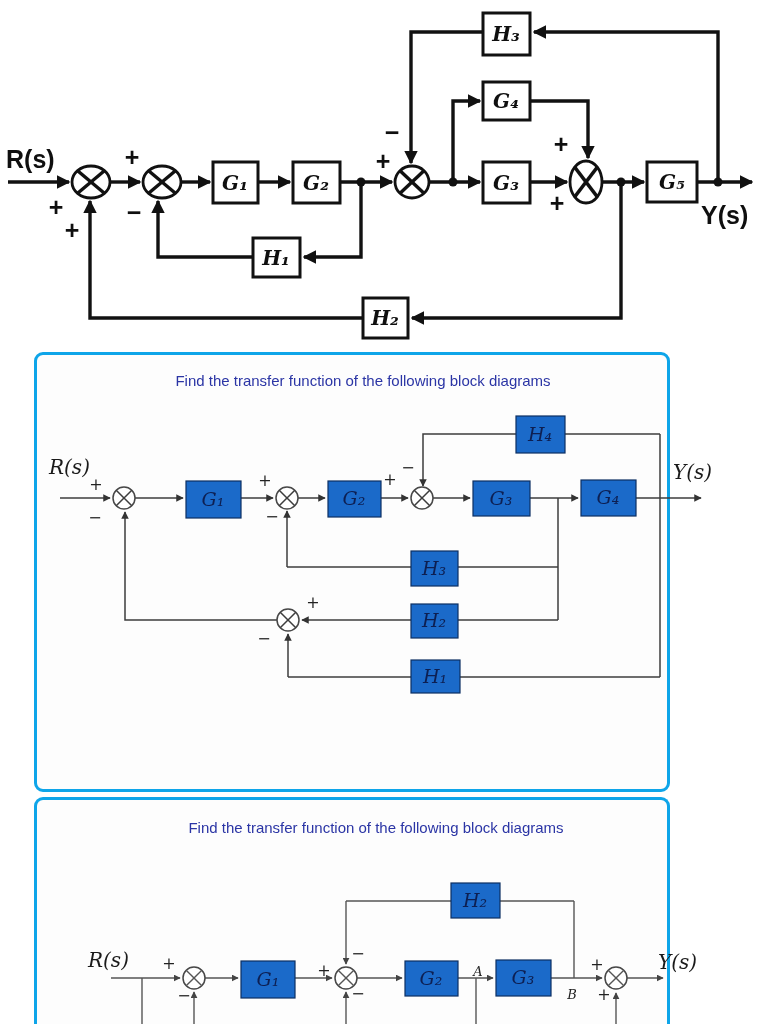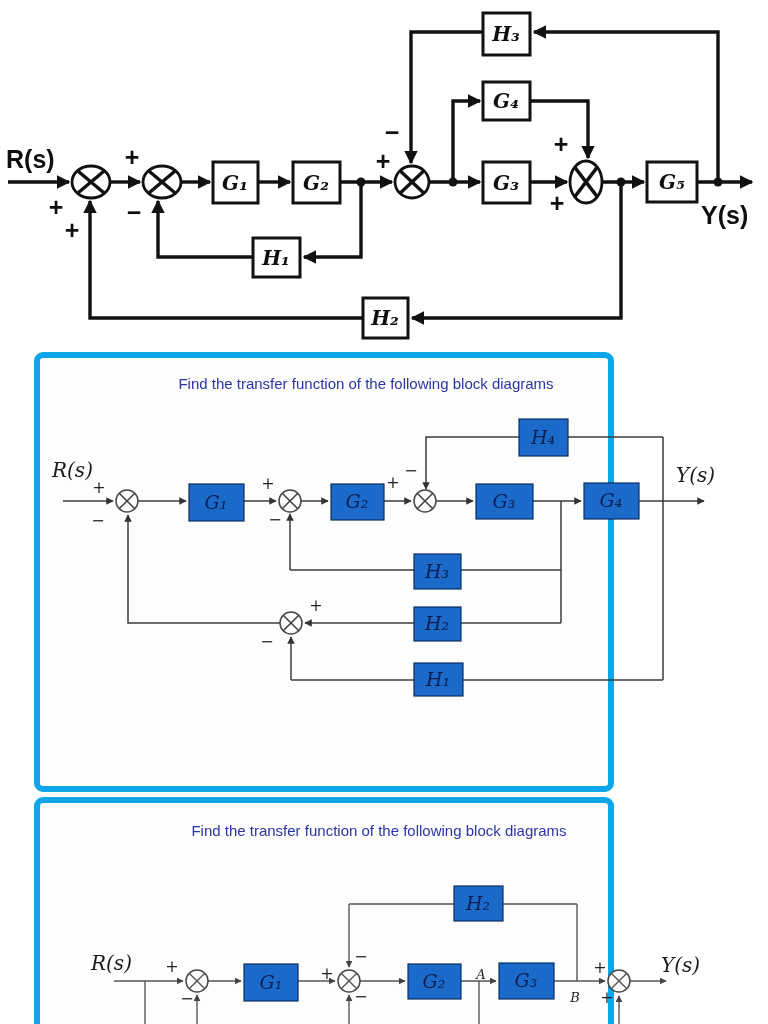--- a/index.html
+++ b/index.html
@@ -1,20 +1,20 @@
 <!DOCTYPE html>
 <html><head>
 <meta charset="utf-8">
 <style>
   html,body{margin:0;padding:0;}
   body{width:768px;height:1024px;position:relative;background:#ffffff;overflow:hidden;
        font-family:"Liberation Sans",sans-serif;}
   .abs{position:absolute;}
-  .card{position:absolute;left:34px;width:580px;background:#fdfdfd;
-        border:6px solid #0ea5e9;border-radius:9px;box-sizing:border-box;}
+  .card{position:absolute;left:34px;width:636px;background:#fdfdfd;
+        border:3px solid #0ea5e9;border-radius:9px;box-sizing:border-box;}
   #card2{top:352px;height:440px;}
   #card3{top:797px;height:230px;border-bottom:none;border-radius:9px 9px 0 0;}
   svg{display:block;}
   
   .t-big   {font:bold 25px "Liberation Sans",sans-serif; fill:#0f0f0f;}
   .t-blk1  {font:italic bold 20px "DejaVu Serif",serif; fill:#0f0f0f; text-anchor:middle;}
   .t-sign1 {font:bold 25px "Liberation Sans",sans-serif; fill:#0f0f0f; text-anchor:middle;}
   .t-title {font:15px "Liberation Sans",sans-serif; fill:#2b35a5; text-anchor:middle;}
   .t-io    {font:italic 20px "DejaVu Serif",serif; fill:#1a1a1a;}
   .t-blk2  {font:italic 19px "DejaVu Serif",serif; fill:#0d1f52; text-anchor:middle;}

